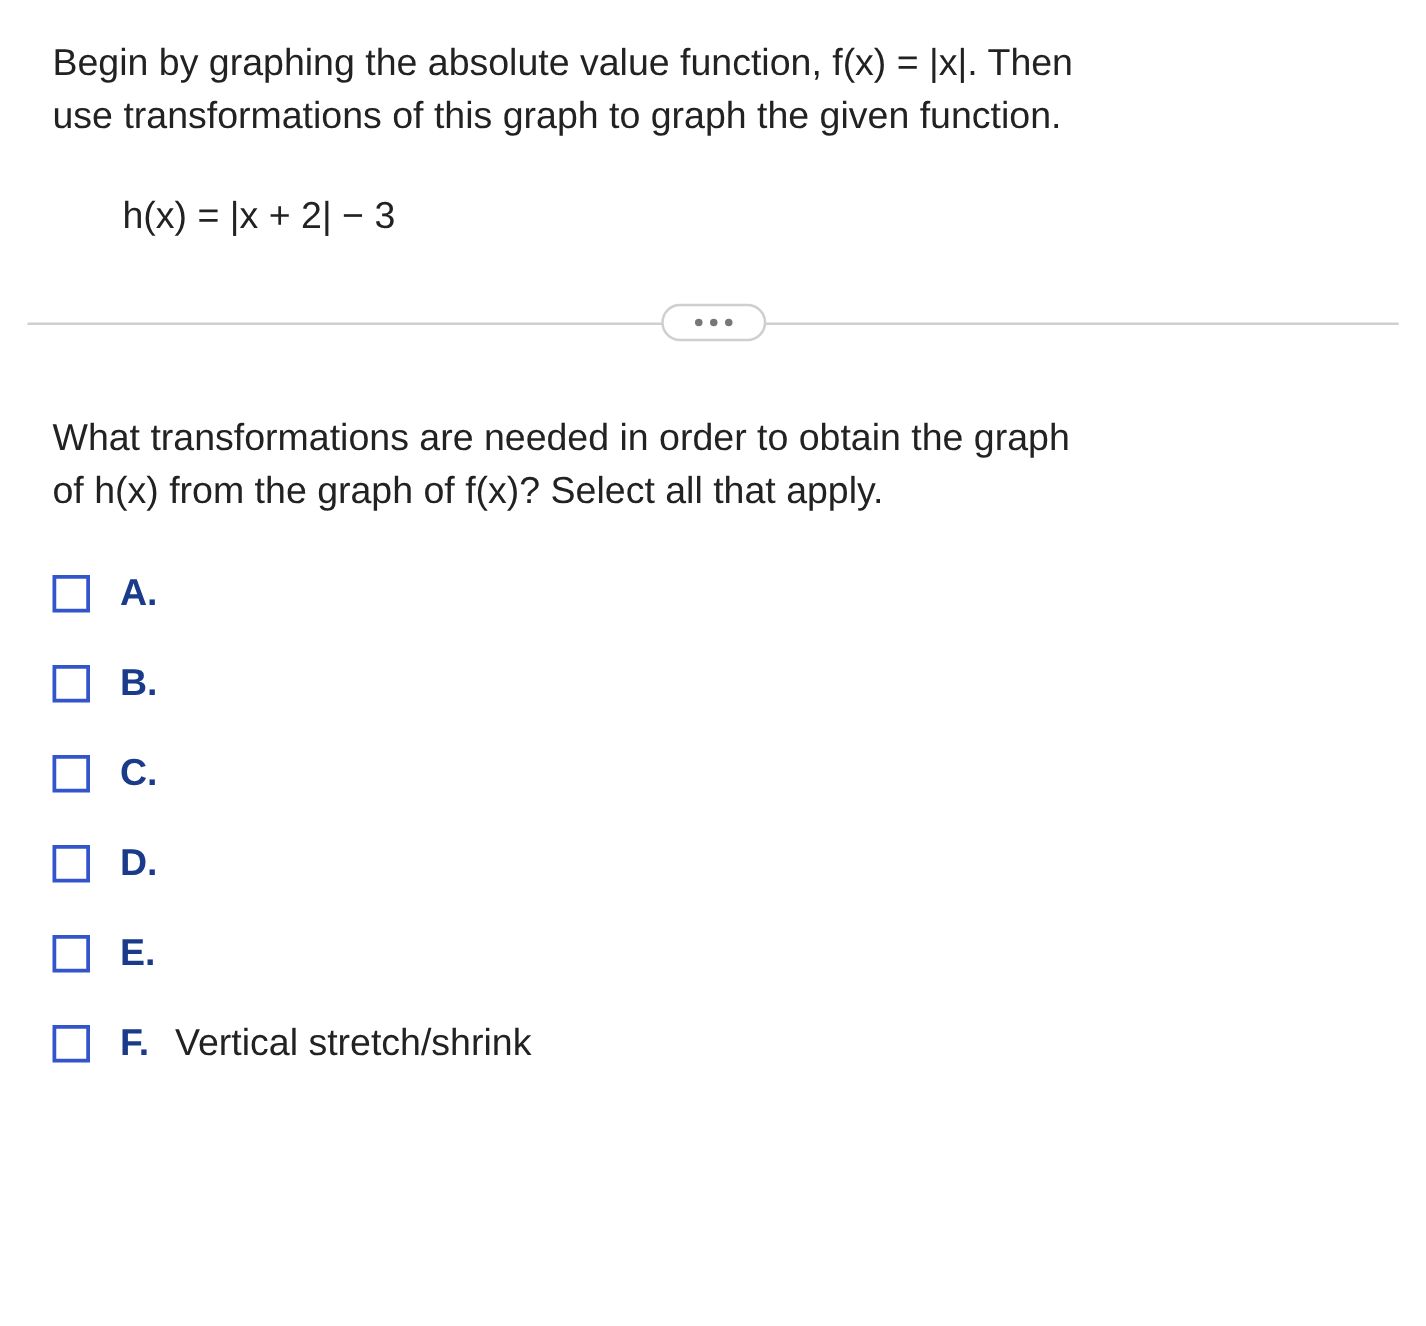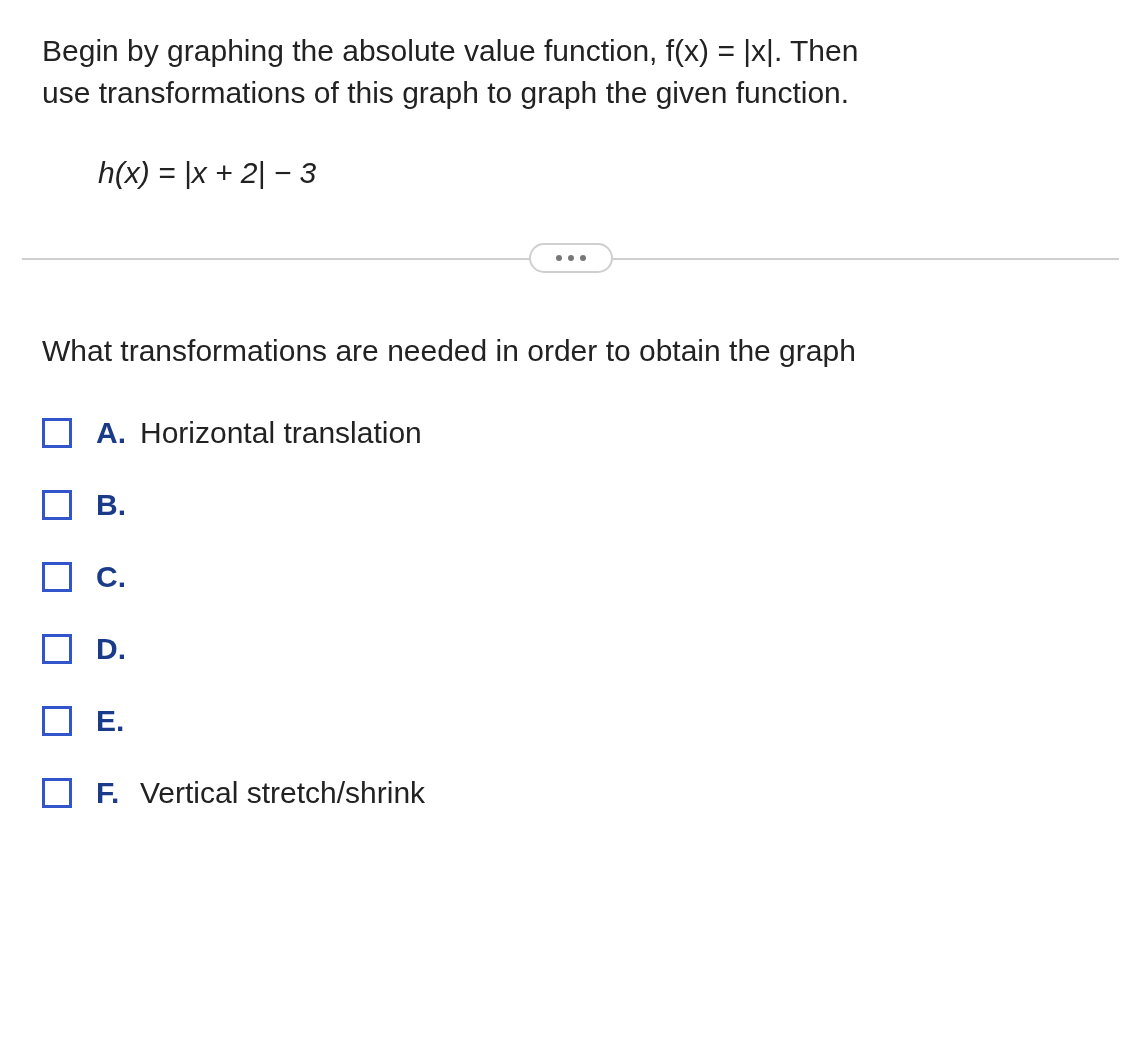--- a/index.html
+++ b/index.html
@@ -19,21 +19,20 @@
     }
     .intro-text {
       margin-bottom: 38px;
     }
     .abs-bars {
       font-family: Arial, sans-serif;
     }
     .equation {
       margin-left: 56px;
       margin-bottom: 48px;
-      font-style: italic;
     }
     .divider-wrap {
       position: relative;
       margin: 36px 0 56px 0;
       height: 32px;
     }
     .divider-line {
       position: absolute;
       top: 50%;
       left: -20px;
@@ -115,27 +114,27 @@
     <div class="divider-dots">
       <span></span>
         <span></span>
         <span></span>
     </div>
   </div>
 </div>
 
 <div class="question-text">
   <span>What transformations are needed in order to obtain the graph</span><br>
+  <span>of h(x) from the graph of f(x)? Select all that apply.</span>
 </div>
 
 <div class="options">
   <div class="option-row">
     <div class="checkbox"></div>
     <span class="option-letter">A.</span>
-    <span class="option-text">Horizontal translation</span>
   </div>
   <div class="option-row">
     <div class="checkbox"></div>
     <span class="option-letter">B.</span>
   </div>
   <div class="option-row">
     <div class="checkbox"></div>
     <span class="option-letter">C.</span>
   </div>
   <div class="option-row">

